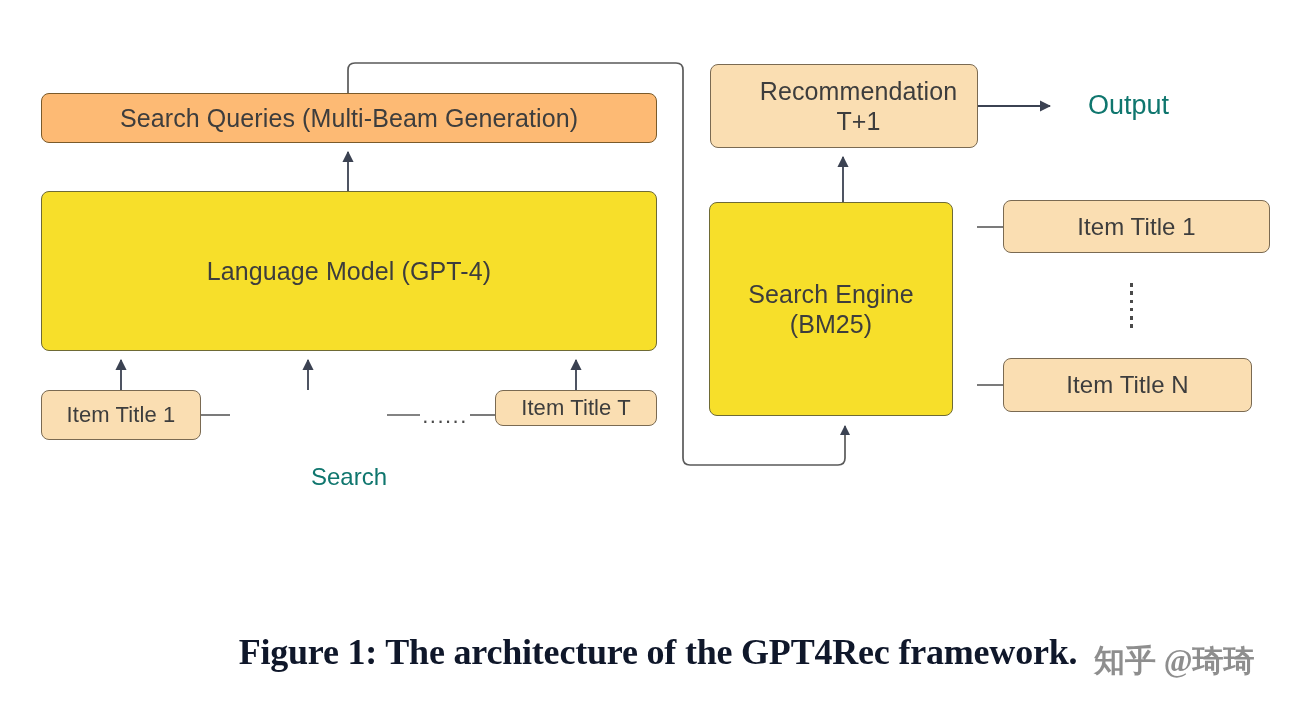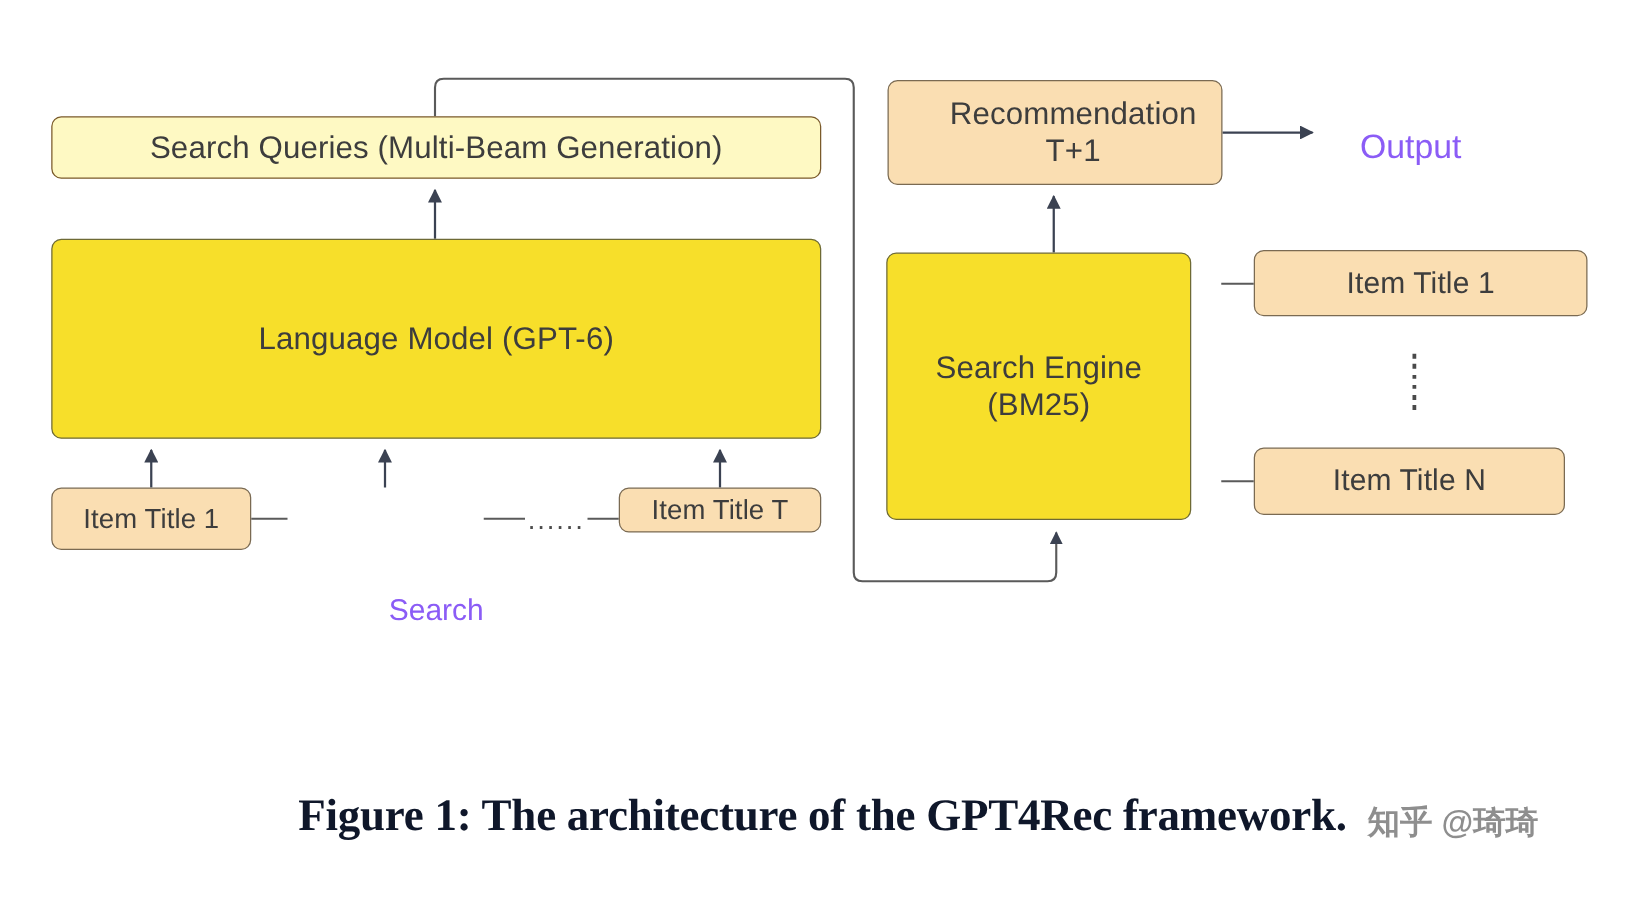--- a/index.html
+++ b/index.html
@@ -36,29 +36,28 @@
     justify-content: center;
     text-align: center;
     border-radius: 8px;
     border: 1.4px solid #6b6b6b;
     color: #3d3d3d;
     line-height: 1.22;
     letter-spacing: 0.1px;
     font-weight: 400;
     white-space: pre-line;
   }
-  .node.orange  { background: #fef9c3; border-color: #7a5a2a; }
+  .node.orange  { background: #fdba74; border-color: #7a5a2a; }
   .node.yellow  { background: #F7DF2A; border-color: #6e6a35; }
   .node.peach   { background: #FADEB2; border-color: #7a6a52; }
 
   .plain-label {
     position: absolute;
-    color: #8b5cf6;
+    color: #0f766e;
     white-space: nowrap;
-    margin-top: 12px;
   }
   .dots-h {
     position: absolute;
     color: #4a4a4a;
     letter-spacing: 1.5px;
     white-space: nowrap;
   }
   .dots-v {
     position: absolute;
     display: flex;
@@ -81,22 +80,22 @@
     font-family: Liberation Serif, serif;
     font-weight: bold;
     font-size: 36px;
     color: #0f172a;
     letter-spacing: -0.2px;
   }
   #watermark {
     position: absolute;
     left: 1094px;
     top: 640px;
-    font-family: Liberation Sans, sans-serif;
-    font-size: 26px;
+    font-family: Liberation Serif, serif;
+    font-size: 31px;
     font-weight: bold;
     color: #4a4a4a;
     opacity: 0.62;
     white-space: nowrap;
     pointer-events: none;
   }
 </style>
 </head>
 <body>
 
@@ -127,21 +126,21 @@
     <path d="M 843 202 L 843 157" stroke="#3b4252" stroke-width="1.8" fill="none" marker-end="url(#ah)"></path>
 
     <path d="M 978 106 L 1050 106" stroke="#3b4252" stroke-width="1.8" fill="none" marker-end="url(#ah)"></path>
 
     <path d="M 977 227 L 1003 227" stroke="#5a5a5a" stroke-width="1.6" fill="none"></path>
     <path d="M 977 385 L 1003 385" stroke="#5a5a5a" stroke-width="1.6" fill="none"></path>
   </svg>
 
   <div class="node orange" style="left:41px; top:93px; width:616px; height:50px; font-size:25px;">Search Queries (Multi-Beam Generation)</div>
 
-  <div class="node yellow" style="left:41px; top:191px; width:616px; height:160px; font-size:25px;">Language Model (GPT-6)</div>
+  <div class="node yellow" style="left:41px; top:191px; width:616px; height:160px; font-size:25px;">Language Model (GPT-4)</div>
 
   <div class="node peach" style="left:41px; top:390px; width:160px; height:50px; font-size:22px;">Item Title 1</div>
 
 
   <div class="dots-h" style="left:418px; top:403px; width:54px; text-align:center; font-size:22px;">......</div>
 
   <div class="node peach" style="left:495px; top:390px; width:162px; height:36px; font-size:22px;">Item Title T</div>
 
   <div class="plain-label" style="left:249px; top:463px; width:200px; text-align:center; font-size:24px;">Search</div>
 

